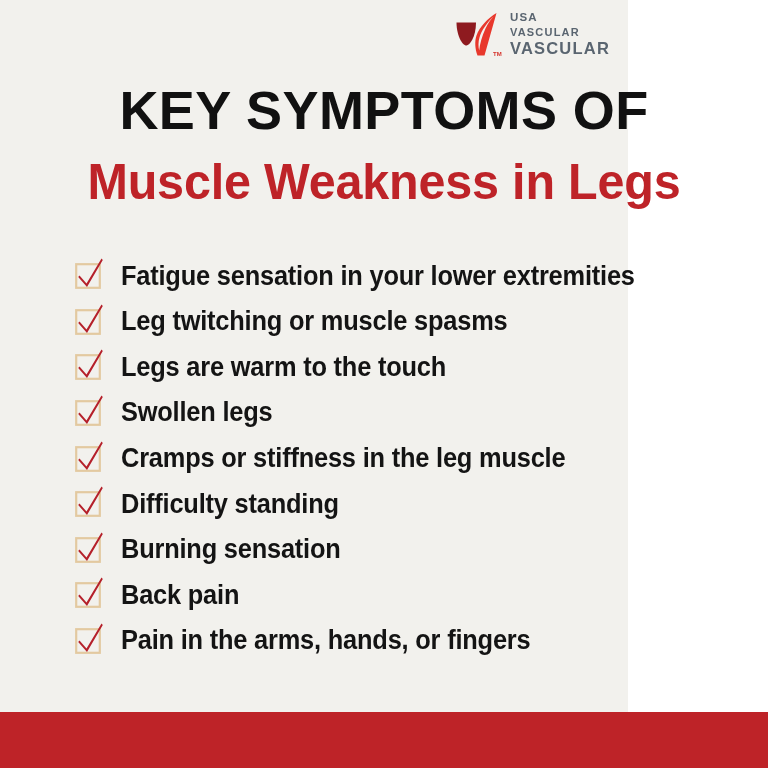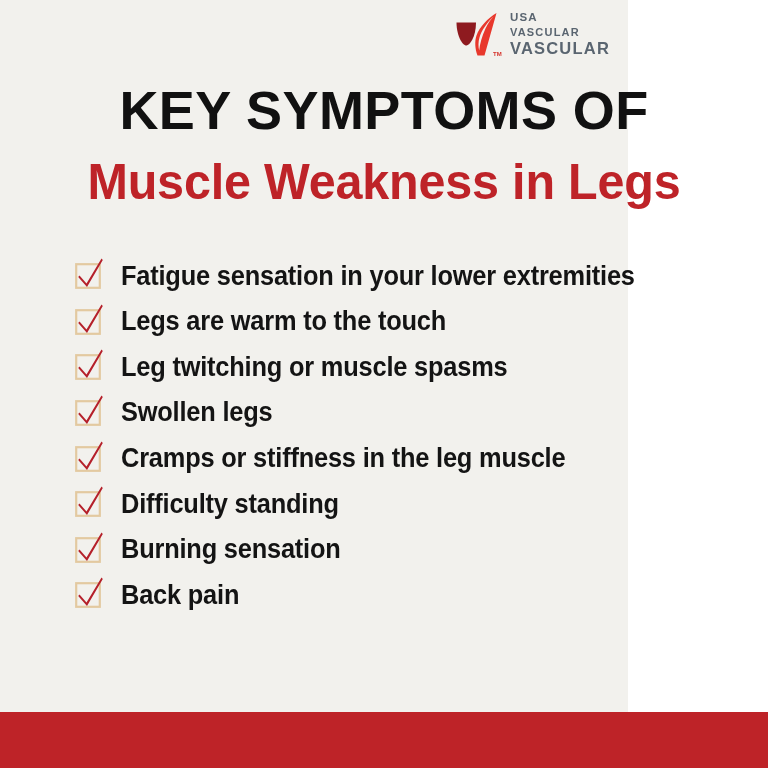--- a/index.html
+++ b/index.html
@@ -180,40 +180,40 @@
     <span class="symptom-text">Fatigue sensation in your lower extremities</span>
   </li>
 
   <li class="symptom-item">
     <span class="checkbox-icon">
       <svg width="32" height="34" viewBox="0 0 32 34" xmlns="http://www.w3.org/2000/svg">
         <rect x="3.2" y="8.2" width="23.6" height="23.6" fill="none" stroke="#E3C9A0" stroke-width="2.2"></rect>
         <path d="M6.5 19.5 L13.5 27.5 L28.5 2.5 L29.8 4.0 L14.0 31.0 L5.2 21.0 Z" fill="#B5202A"></path>
       </svg>
     </span>
+    <span class="symptom-text">Leg twitching or muscle spasms</span>
+  </li>
+
+  <li class="symptom-item">
+    <span class="checkbox-icon">
+      <svg width="32" height="34" viewBox="0 0 32 34" xmlns="http://www.w3.org/2000/svg">
+        <rect x="3.2" y="8.2" width="23.6" height="23.6" fill="none" stroke="#E3C9A0" stroke-width="2.2"></rect>
+        <path d="M6.5 19.5 L13.5 27.5 L28.5 2.5 L29.8 4.0 L14.0 31.0 L5.2 21.0 Z" fill="#B5202A"></path>
+      </svg>
+    </span>
     <span class="symptom-text">Legs are warm to the touch</span>
   </li>
 
   <li class="symptom-item">
     <span class="checkbox-icon">
       <svg width="32" height="34" viewBox="0 0 32 34" xmlns="http://www.w3.org/2000/svg">
         <rect x="3.2" y="8.2" width="23.6" height="23.6" fill="none" stroke="#E3C9A0" stroke-width="2.2"></rect>
         <path d="M6.5 19.5 L13.5 27.5 L28.5 2.5 L29.8 4.0 L14.0 31.0 L5.2 21.0 Z" fill="#B5202A"></path>
       </svg>
     </span>
-    <span class="symptom-text">Leg twitching or muscle spasms</span>
-  </li>
-
-  <li class="symptom-item">
-    <span class="checkbox-icon">
-      <svg width="32" height="34" viewBox="0 0 32 34" xmlns="http://www.w3.org/2000/svg">
-        <rect x="3.2" y="8.2" width="23.6" height="23.6" fill="none" stroke="#E3C9A0" stroke-width="2.2"></rect>
-        <path d="M6.5 19.5 L13.5 27.5 L28.5 2.5 L29.8 4.0 L14.0 31.0 L5.2 21.0 Z" fill="#B5202A"></path>
-      </svg>
-    </span>
     <span class="symptom-text">Swollen legs</span>
   </li>
 
   <li class="symptom-item">
     <span class="checkbox-icon">
       <svg width="32" height="34" viewBox="0 0 32 34" xmlns="http://www.w3.org/2000/svg">
         <rect x="3.2" y="8.2" width="23.6" height="23.6" fill="none" stroke="#E3C9A0" stroke-width="2.2"></rect>
         <path d="M6.5 19.5 L13.5 27.5 L28.5 2.5 L29.8 4.0 L14.0 31.0 L5.2 21.0 Z" fill="#B5202A"></path>
       </svg>
     </span>
@@ -243,17 +243,26 @@
   <li class="symptom-item">
     <span class="checkbox-icon">
       <svg width="32" height="34" viewBox="0 0 32 34" xmlns="http://www.w3.org/2000/svg">
         <rect x="3.2" y="8.2" width="23.6" height="23.6" fill="none" stroke="#E3C9A0" stroke-width="2.2"></rect>
         <path d="M6.5 19.5 L13.5 27.5 L28.5 2.5 L29.8 4.0 L14.0 31.0 L5.2 21.0 Z" fill="#B5202A"></path>
       </svg>
     </span>
     <span class="symptom-text">Back pain</span>
   </li>
 
+  <li class="symptom-item">
+    <span class="checkbox-icon">
+      <svg width="32" height="34" viewBox="0 0 32 34" xmlns="http://www.w3.org/2000/svg">
+        <rect x="3.2" y="8.2" width="23.6" height="23.6" fill="none" stroke="#E3C9A0" stroke-width="2.2"></rect>
+        <path d="M6.5 19.5 L13.5 27.5 L28.5 2.5 L29.8 4.0 L14.0 31.0 L5.2 21.0 Z" fill="#B5202A"></path>
+      </svg>
+    </span>
+    <span class="symptom-text">Pain in the arms, hands, or fingers</span>
+  </li>
 </ul>
 
   <div class="footer-bar"></div>
 
 </div>
 
 </body></html>

